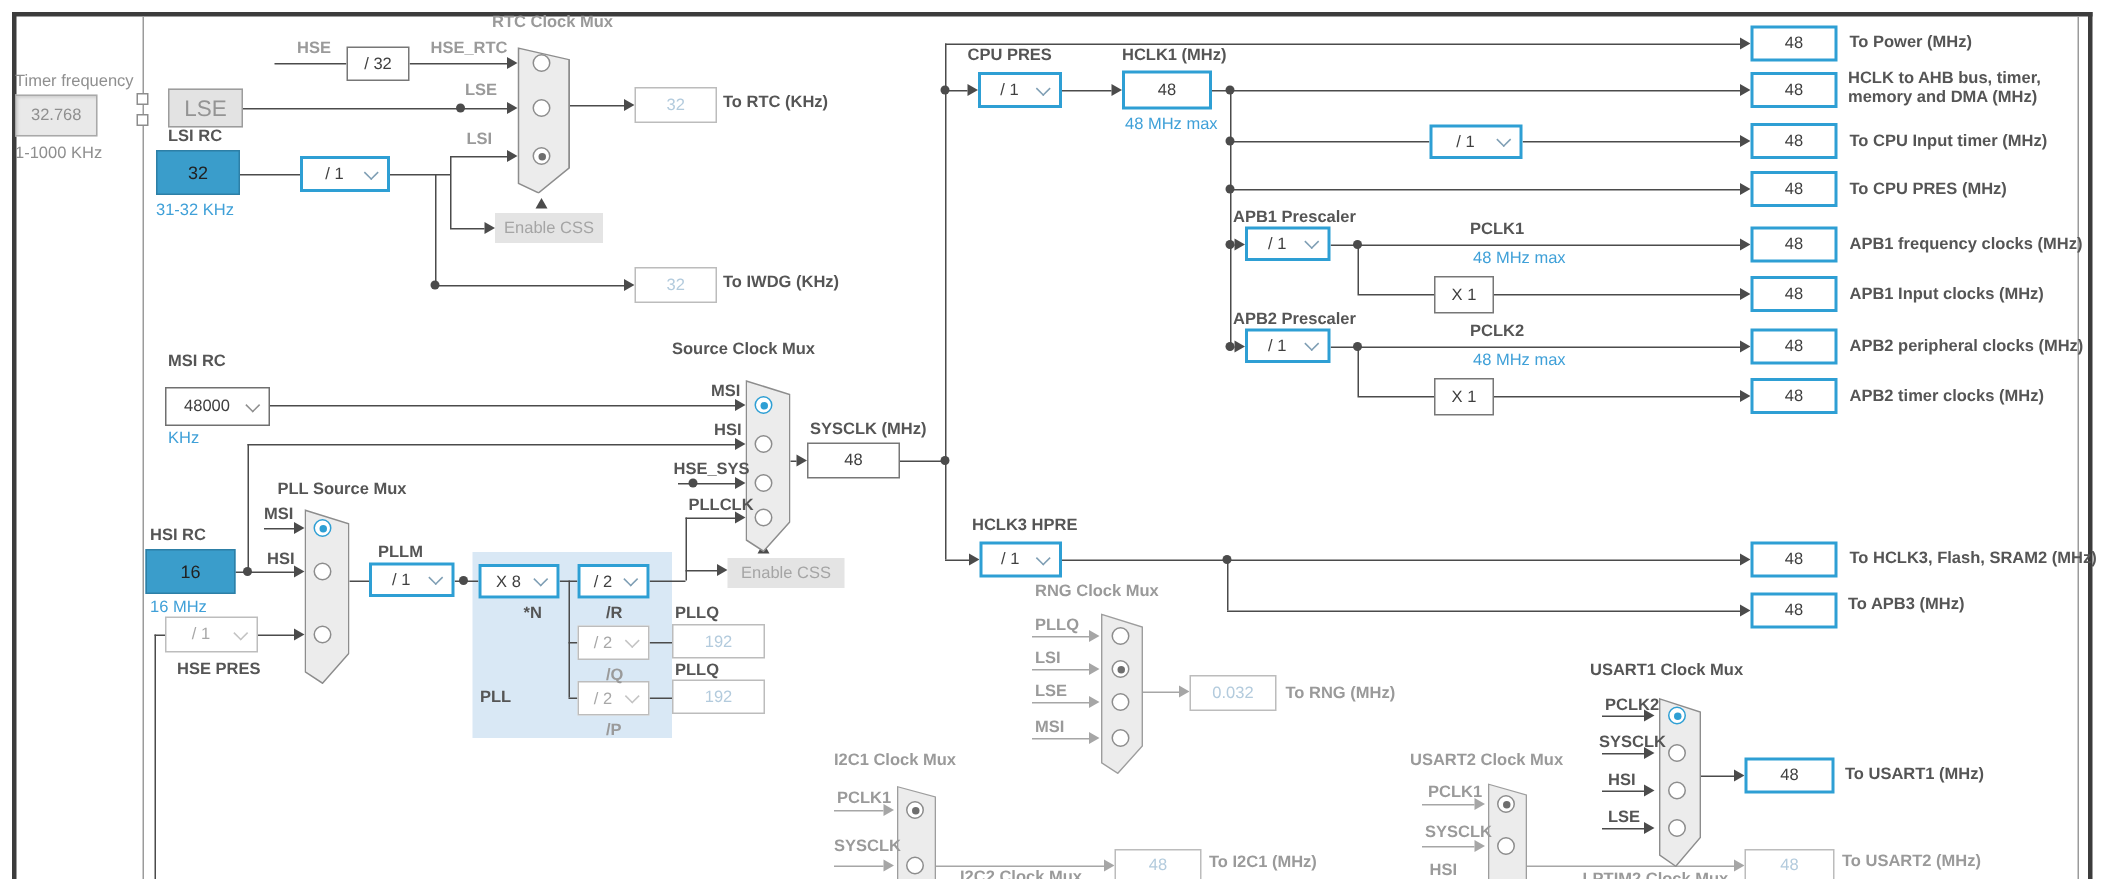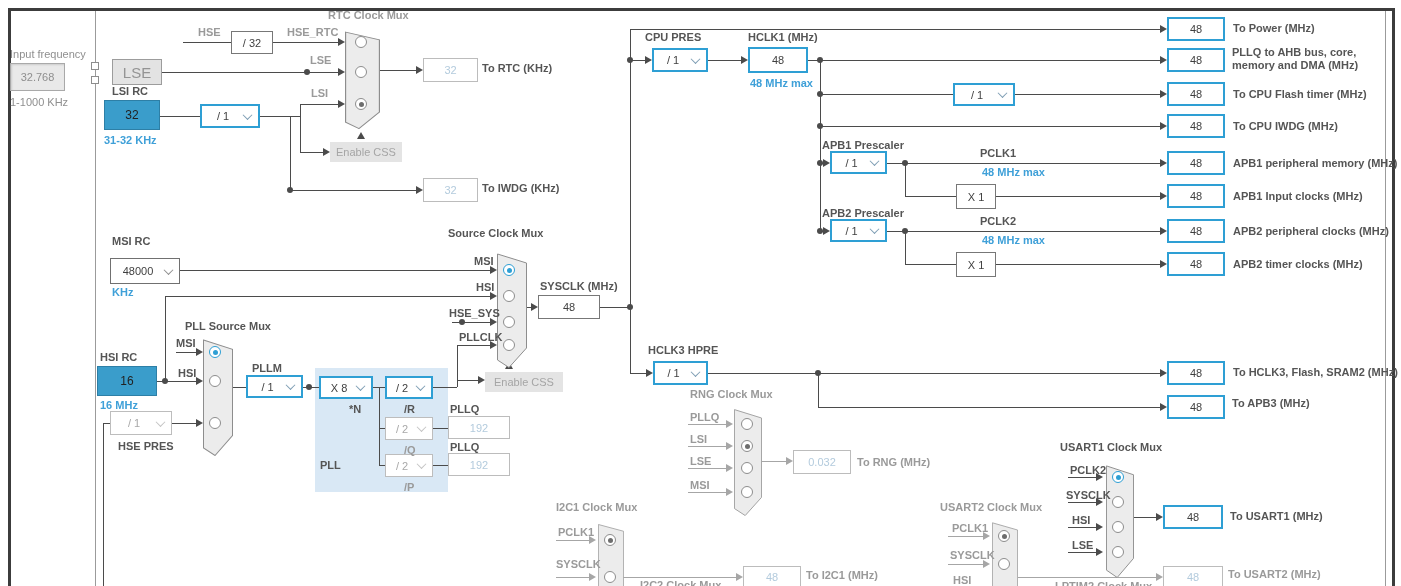--- a/index.html
+++ b/index.html
@@ -12,21 +12,21 @@
   .w.n{background:#a6a6a6}
   .ar{position:absolute;width:0;height:0;border:4px solid transparent;border-right:0;
       border-left:7px solid #4b4b4b;transform:translate(0,-50%)}
   .ar.n{border-left-color:#a6a6a6}
   .au{position:absolute;width:0;height:0;border:4px solid transparent;border-top:0;
       border-bottom:7px solid #4b4b4b;transform:translate(-50%,0)}
   .pt{position:absolute;width:6px;height:6px;border-radius:50%;background:#4b4b4b;
       transform:translate(-50%,-50%)}
   .lb{position:absolute;font-size:11px;font-weight:bold;color:#555;white-space:nowrap;line-height:13px}
   .lb.g{color:#9a9a9a}
-  .lb.bl{color:#3fa0d8;font-weight:bold}
+  .lb.bl{color:#3fa0d8;font-weight:normal}
   .lb.gn{color:#8f8f8f;font-weight:normal}
   .vb{position:absolute;display:flex;align-items:center;justify-content:center;
       font-size:11px;background:#fff;box-sizing:border-box;color:#3f3f3f}
   .vb.b{border:2px solid #2e9fd4}
   .vb.nt{border:1px solid #777}
   .vb.f{border:1px solid #bcbcbc;color:#b3cbdd}
   .vb.panel{border:1px solid #a9a9a9;background:#e9e9e9;color:#8f8f8f;
             box-shadow:inset 1px 1px 2px rgba(0,0,0,.12)}
   .vb.src{background:#3a9dcb;border:1px solid #2d7fa6;color:#222;font-size:12px}
   .vb.lse{background:#e3e3e3;border:1px solid #9c9c9c;color:#949494;font-size:15px}
@@ -375,21 +375,21 @@
       <span>/ 1</span>
       <i class="ch"></i>
     </div>
 
   <div class="btn" style="left:330px;top:142px;width:72px;height:20px">Enable CSS</div>
   <div class="btn" style="left:485px;top:372px;width:78px;height:20px">Enable CSS</div>
 
   <span class="sq" style="left:91px;top:62px"></span>
   <span class="sq" style="left:91px;top:76px"></span>
 
-  <div class="lb gn" style="left:10px;top:48px">Input frequency</div>
+  <div class="lb gn" style="left:10px;top:48px">Timer frequency</div>
   <div class="lb gn" style="left:10px;top:96px">1-1000 KHz</div>
   <div class="lb" style="left:112px;top:85px">LSI RC</div>
   <div class="lb bl" style="left:104px;top:134px">31-32 KHz</div>
   <div class="lb g" style="left:198px;top:26px">HSE</div>
   <div class="lb g" style="left:287px;top:26px">HSE_RTC</div>
   <div class="lb g" style="left:328px;top:9px">RTC Clock Mux</div>
   <div class="lb g" style="left:310px;top:54px">LSE</div>
   <div class="lb g" style="left:311px;top:87px">LSI</div>
   <div class="lb" style="left:482px;top:62px">To RTC (KHz)</div>
   <div class="lb" style="left:482px;top:182px">To IWDG (KHz)</div>
@@ -419,25 +419,25 @@
   <div class="lb" style="left:748px;top:31px">HCLK1 (MHz)</div>
   <div class="lb bl" style="left:750px;top:77px">48 MHz max</div>
   <div class="lb" style="left:822px;top:139px">APB1 Prescaler</div>
   <div class="lb" style="left:980px;top:147px">PCLK1</div>
   <div class="lb bl" style="left:982px;top:166px">48 MHz max</div>
   <div class="lb" style="left:822px;top:207px">APB2 Prescaler</div>
   <div class="lb" style="left:980px;top:215px">PCLK2</div>
   <div class="lb bl" style="left:982px;top:234px">48 MHz max</div>
   <div class="lb" style="left:648px;top:344px">HCLK3 HPRE</div>
   <div class="lb" style="left:1233px;top:22px">To Power (MHz)</div>
-  <div class="lb" style="left:1232px;top:46px">PLLQ to AHB bus, core,</div>
+  <div class="lb" style="left:1232px;top:46px">HCLK to AHB bus, timer,</div>
   <div class="lb" style="left:1232px;top:59px">memory and DMA (MHz)</div>
-  <div class="lb" style="left:1233px;top:88px">To CPU Flash timer (MHz)</div>
-  <div class="lb" style="left:1233px;top:120px">To CPU IWDG (MHz)</div>
-  <div class="lb" style="left:1233px;top:157px">APB1 peripheral memory (MHz)</div>
+  <div class="lb" style="left:1233px;top:88px">To CPU Input timer (MHz)</div>
+  <div class="lb" style="left:1233px;top:120px">To CPU PRES (MHz)</div>
+  <div class="lb" style="left:1233px;top:157px">APB1 frequency clocks (MHz)</div>
   <div class="lb" style="left:1233px;top:190px">APB1 Input clocks (MHz)</div>
   <div class="lb" style="left:1233px;top:225px">APB2 peripheral clocks (MHz)</div>
   <div class="lb" style="left:1233px;top:258px">APB2 timer clocks (MHz)</div>
   <div class="lb" style="left:1233px;top:366px">To HCLK3, Flash, SRAM2 (MHz)</div>
   <div class="lb" style="left:1232px;top:397px">To APB3 (MHz)</div>
   <div class="lb g" style="left:690px;top:388px">RNG Clock Mux</div>
   <div class="lb g" style="left:690px;top:411px">PLLQ</div>
   <div class="lb g" style="left:690px;top:433px">LSI</div>
   <div class="lb g" style="left:690px;top:455px">LSE</div>
   <div class="lb g" style="left:690px;top:479px">MSI</div>

